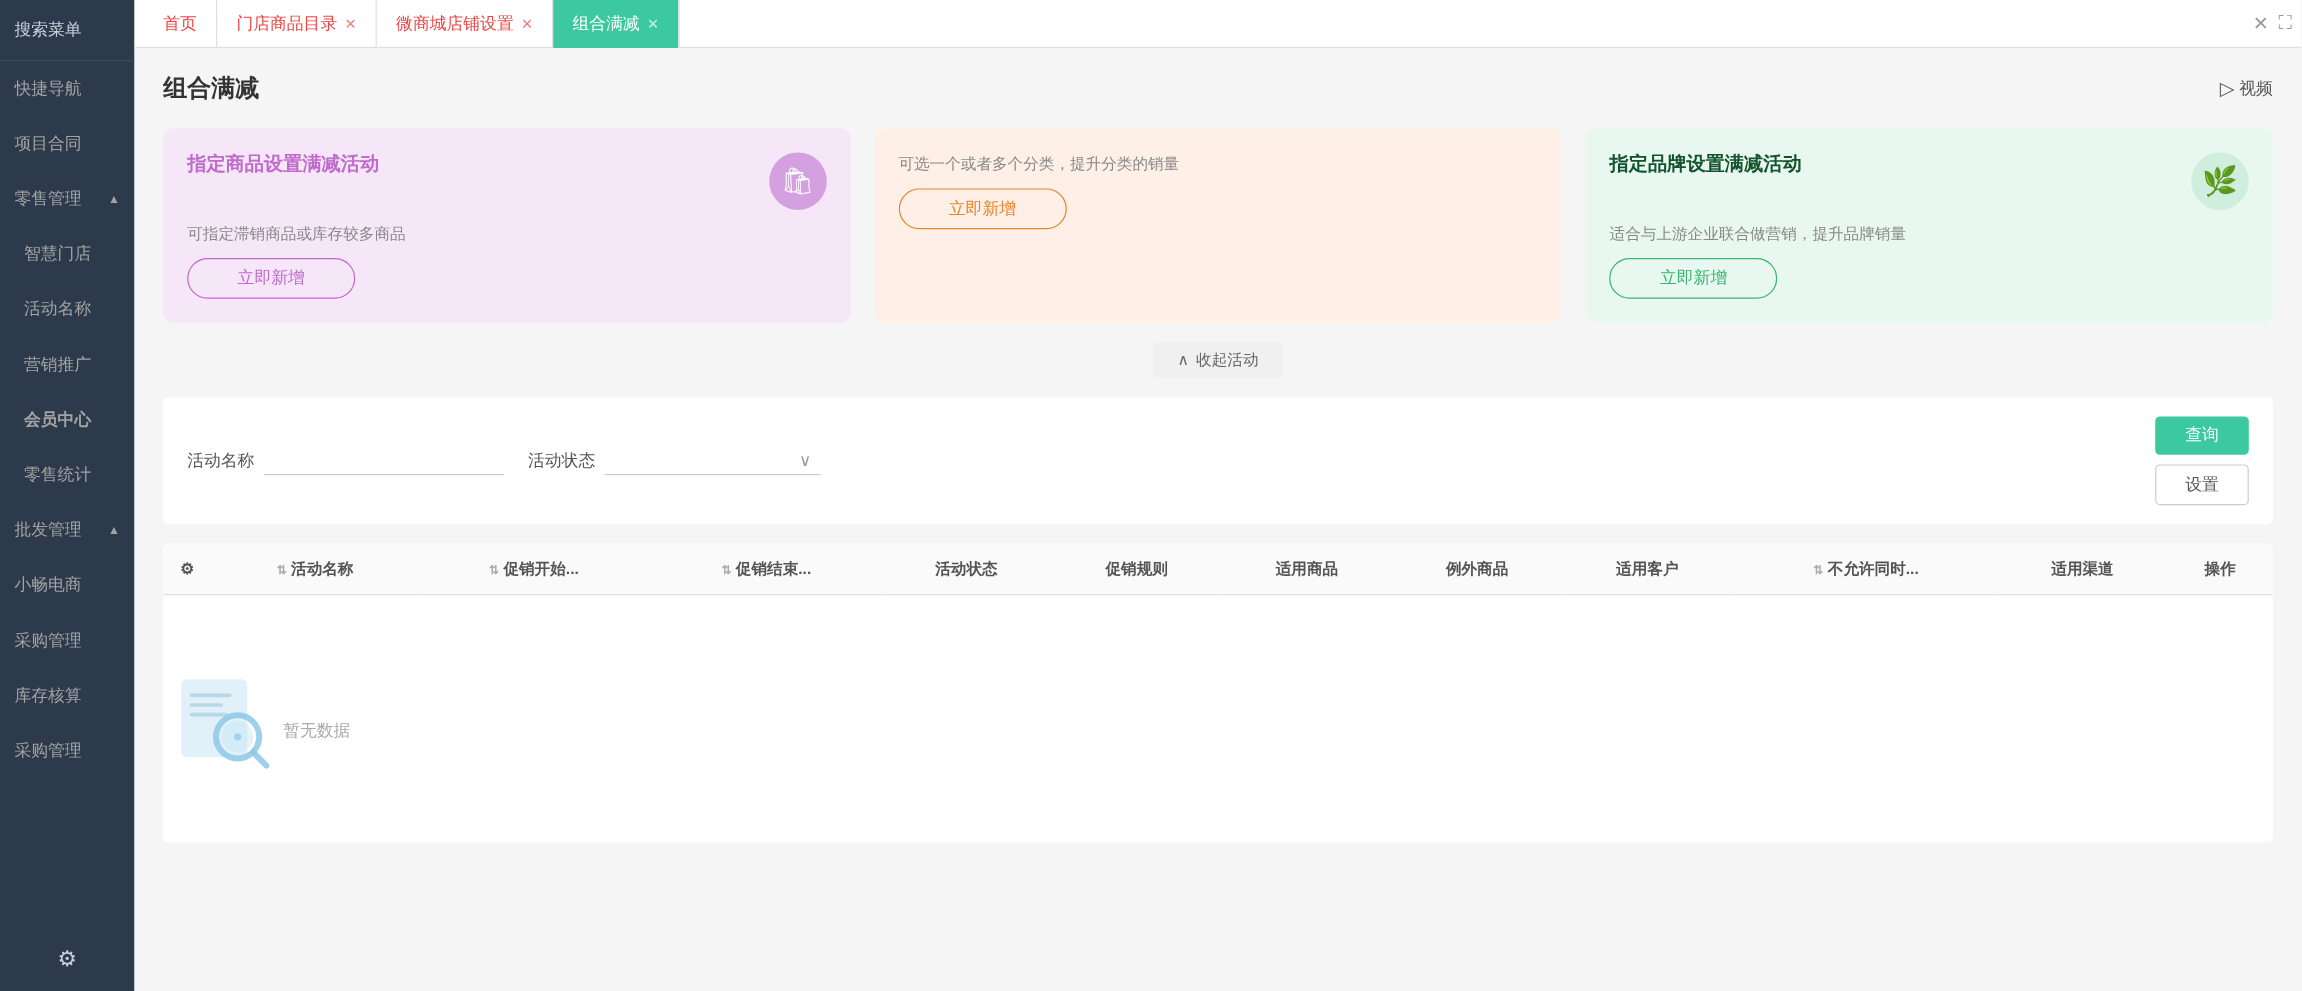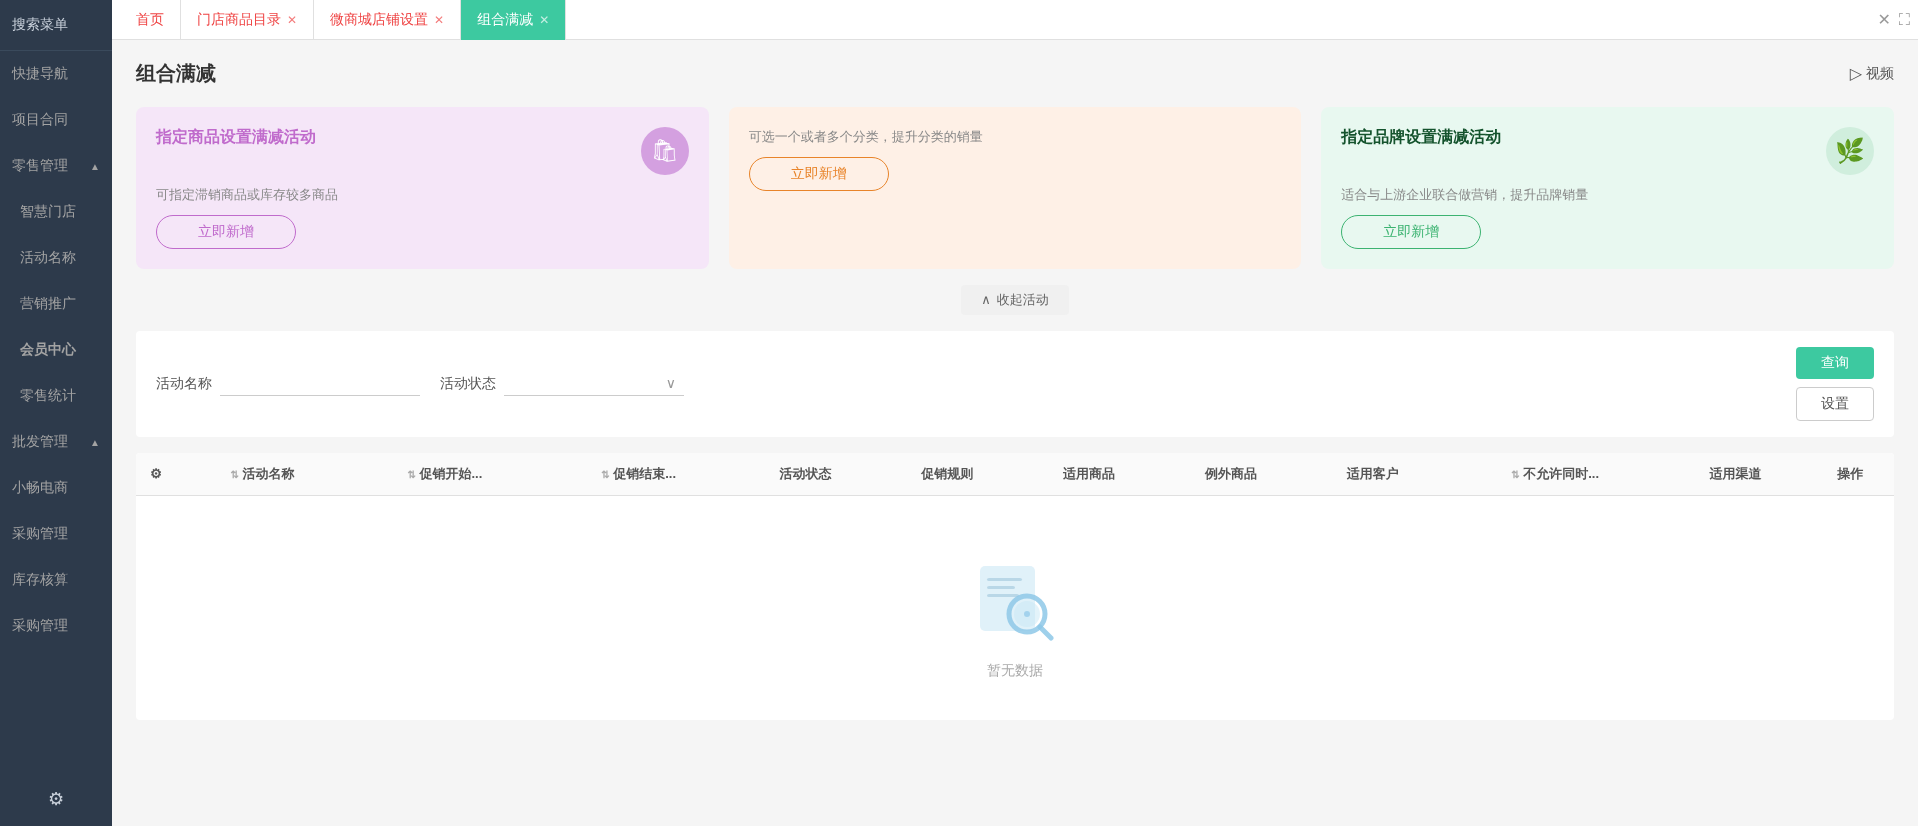--- a/index.html
+++ b/index.html
@@ -290,21 +290,21 @@
       font-size: 13px;
       color: #666;
       border-bottom: 1px solid #f0f0f0;
     }
     .th-gear { width: 40px; }
     .sort-icon { font-size: 10px; color: #aaa; margin-left: 2px; }
 
     
     .empty-state {
       display: flex;
-      flex-direction: column;
+      flex-direction: row;
       align-items: center;
       padding: 60px 0 40px;
     }
     .empty-icon {
       width: 100px;
       height: 90px;
       position: relative;
       margin-bottom: 16px;
     }
     .empty-text {

